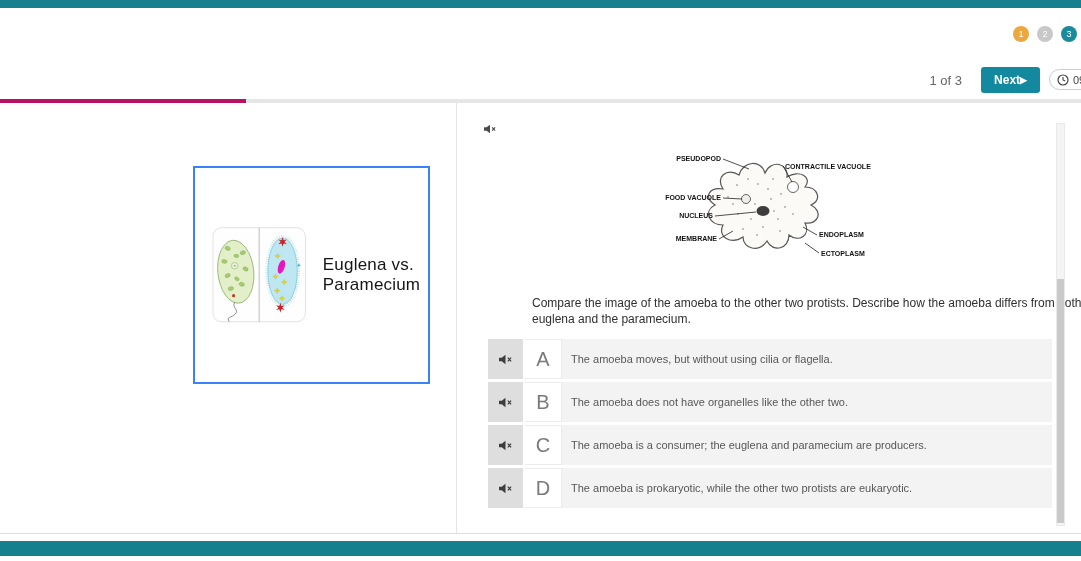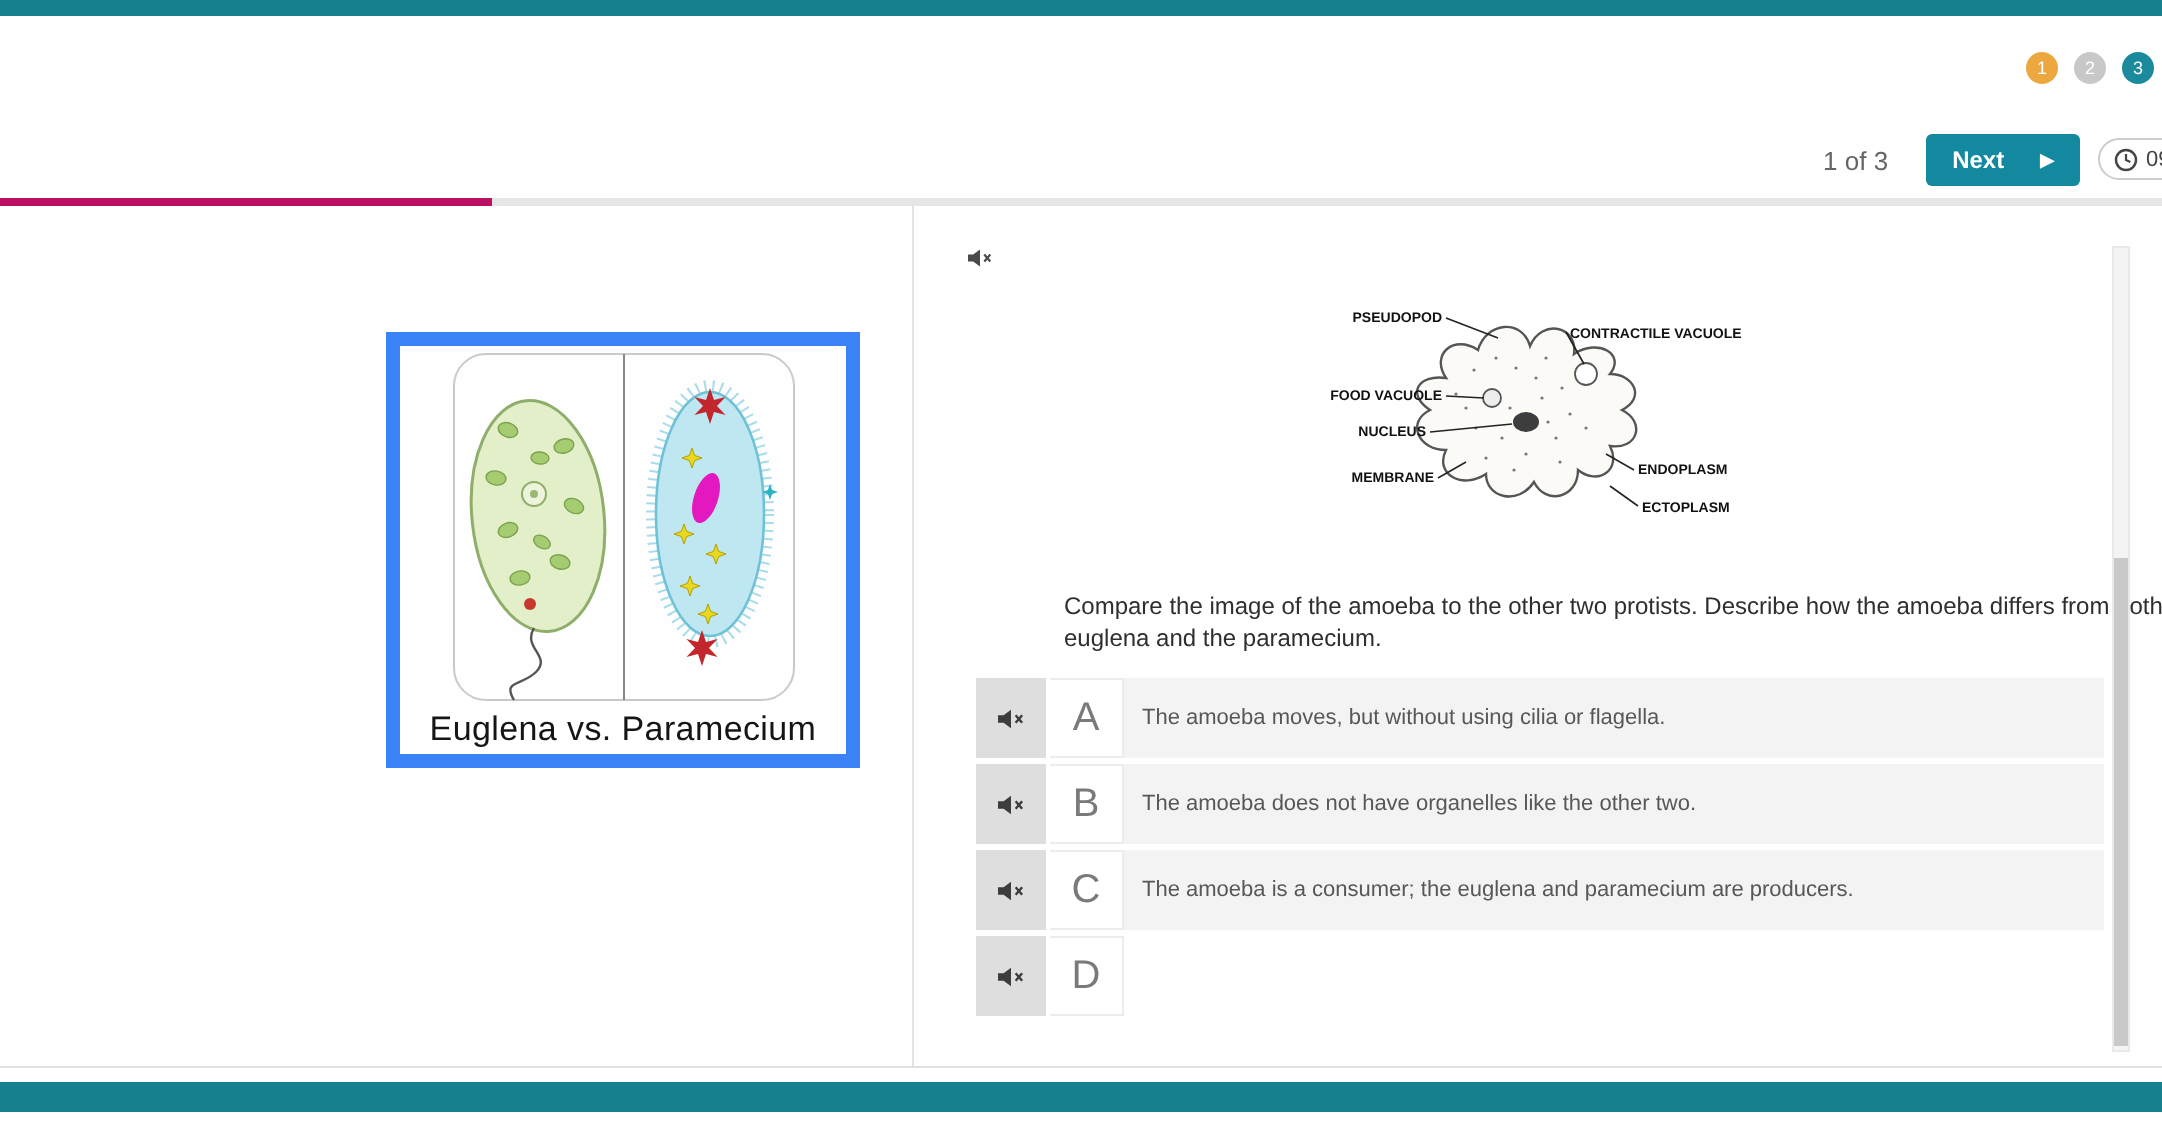--- a/index.html
+++ b/index.html
@@ -13,38 +13,38 @@
   .badges { position:absolute; top:18px; right:4px; display:flex; gap:8px; }
   .badge { width:16px; height:16px; border-radius:50%; color:#fff; font-size:9px;
            display:flex; align-items:center; justify-content:center; cursor:pointer; }
   .b1 { background:#ECA83F; }
   .b2 { background:#C8C8C8; }
   .b3 { background:#1B8A9D; }
 
   .controls { position:absolute; top:59px; right:41px; display:flex; align-items:center; gap:19px; }
   .pagination { font-size:13px; color:#666;text-align:center; }
   .next-btn { background:#1389A0; color:#fff; border:none; border-radius:3px; font-size:12px;
-              font-weight:bold; padding:6px 13px; display:flex; align-items:center; gap:18px;
+              font-weight:bold; padding:6px 13px; display:flex; align-items:center; gap:0;
               cursor:pointer; font-family:inherit; }
   .next-arrow { font-size:9px; line-height:1; }
 
   .timer { position:absolute; top:61px; left:1049px; width:72px; height:21px;
            border:1px solid #ccc; border-radius:11px; display:flex; align-items:center;
            gap:4px; padding:0 7px; font-size:11px; color:#444; background:#fff; }
 
   .progress-track { position:absolute; left:0; top:91px; width:1081px; height:4px; background:#E6E6E6; }
   .progress-fill { width:246px; height:100%; background:#BB1163; }
 
   .main { position:absolute; top:103px; left:0; width:1081px; height:430px; background:#fff; }
 
   .left-panel { position:absolute; left:0; top:0; width:457px; height:430px;
                 border-right:1px solid #E3E3E3; }
   .figure-box { position:absolute; left:193px; top:63px; width:237px; height:218px;
-                border:7px solid #3b82f6; background:#fff; display:flex;
-                flex-direction:column; align-items:center; }
+                border:2px solid #3b82f6; background:#fff; display:flex;
+                align-items:center; }
   .figure-box svg { display:block; }
   .figure-box figcaption { font-size:17px; color:#151515; letter-spacing:0.2px; }
 
   .right-panel { position:absolute; left:457px; top:0; width:624px; height:430px; }
   .top-mute { position:absolute; left:26px; top:20px; background:none; border:none;
               cursor:pointer; padding:0; line-height:0; }
   .amoeba-wrap { position:absolute; left:196px; top:16px; }
   .amoeba-wrap text { font-family:"Liberation Sans", sans-serif; font-size:7px;
                       font-weight:bold; fill:#111; }
 
@@ -249,20 +249,21 @@
       </div>
 
       <div class="option">
         <button class="opt-audio">
           <svg viewBox="0 0 16 14" width="15" height="13">
             <polygon points="1,5 4,5 8,2 8,12 4,9 1,9" fill="#3d3d3d"></polygon>
             <path d="M10.5,5 L14,9 M14,5 L10.5,9" stroke="#3d3d3d" stroke-width="1.3"></path>
           </svg>
         </button>
         <div class="opt-letter">D</div>
+        <div class="opt-text">The amoeba is prokaryotic, while the other two protists are eukaryotic.</div>
       </div>
 
     </div>
 
     <div class="scrollbar">
       <div class="scroll-thumb"></div>
     </div>
 
   </section>
 </main>

